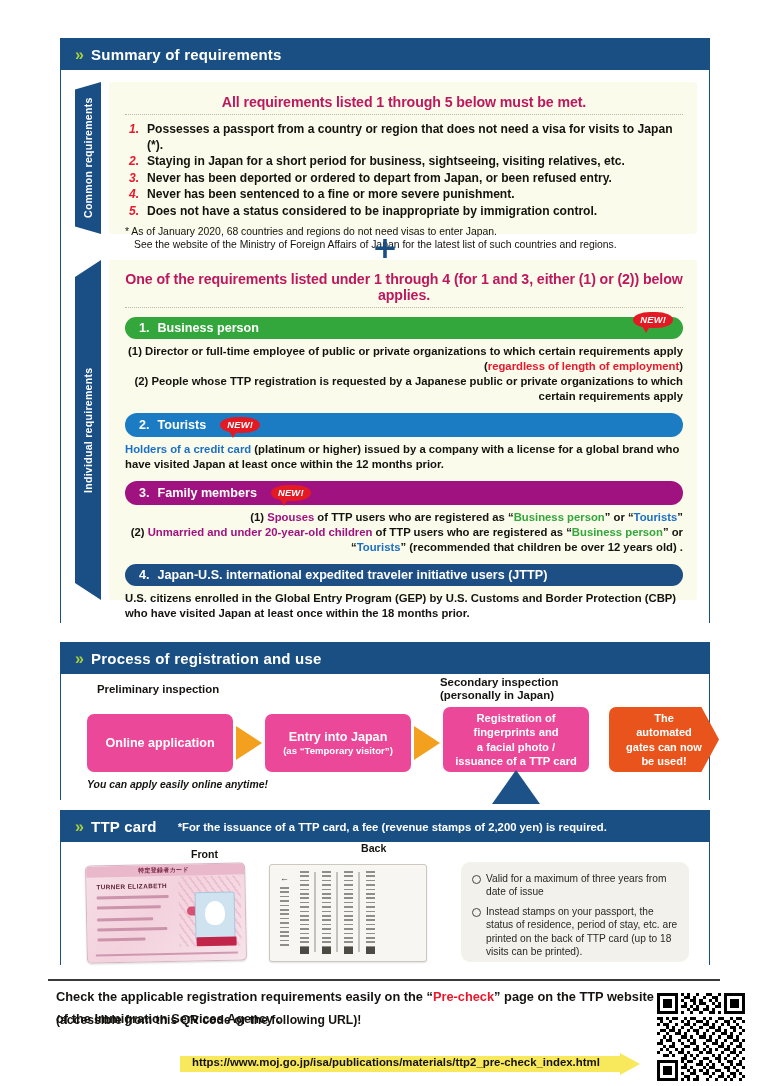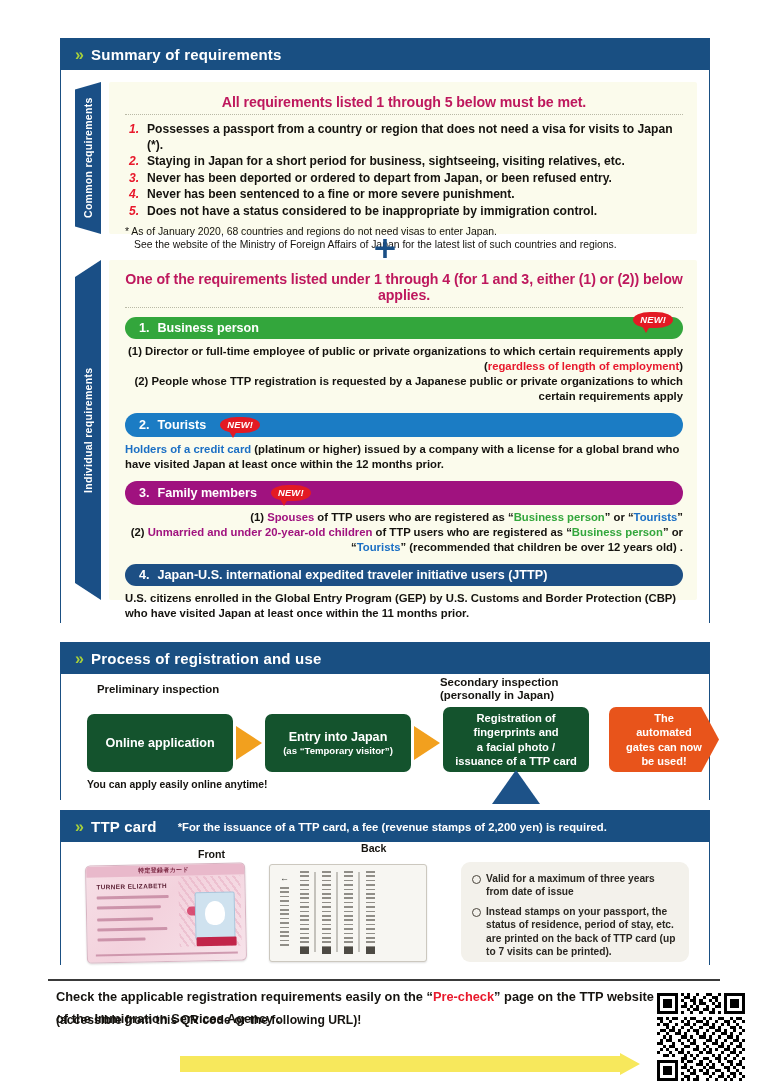--- a/index.html
+++ b/index.html
@@ -111,49 +111,49 @@
   .proc-body{position:relative;height:100%;background:#fff;}
   .proc-label{position:absolute;font-size:11.4px;font-weight:bold;color:#15130f;line-height:13px;}
   #lab-prelim{left:36px;top:9px;}
   #lab-second{left:379px;top:2px;}
 
   .flowbox{
     position:absolute;border-radius:7px;color:#fff;text-align:center;
     font-weight:bold;display:flex;align-items:center;justify-content:center;
     flex-direction:column;box-sizing:border-box;
   }
-  .fb-blue{background:#14532d;}
+  .fb-blue{background:#ec4899;}
   .fb-orange{background:#e8541b;}
   #fb1{left:26px;top:40px;width:146px;height:58px;font-size:12.6px;}
   #fb2{left:204px;top:40px;width:146px;height:58px;font-size:12.6px;}
   #fb3{left:382px;top:33px;width:146px;height:65px;font-size:11.2px;line-height:14.5px;}
   #fb4{left:548px;top:33px;width:110px;height:65px;font-size:11px;line-height:14.5px;
        border-radius:7px 0 0 7px;
        clip-path:polygon(0 0,84% 0,100% 50%,84% 100%,0 100%);}
   .fb-sub{font-size:9.6px;font-weight:bold;margin-top:1px;}
 
   .arrow-o{
     position:absolute;width:26px;height:34px;background:#f2a01e;
     clip-path:polygon(0 0,100% 50%,0 100%);
   }
   #ar1{left:175px;top:52px;}
   #ar2{left:353px;top:52px;}
 
-  .note-apply{position:absolute;left:26px;top:105px;font-size:10.4px;font-weight:bold;color:#15130f;}
+  .note-apply{position:absolute;left:26px;top:105px;font-size:10.4px;font-weight:bold;color:#15130f;font-style:italic;}
 
   .downtri{
     position:absolute;left:431px;top:96px;width:48px;height:34px;
     background:#1d5288;clip-path:polygon(50% 0,100% 100%,0 100%);
   }
 
   
   #ttpcard{left:60px;top:810px;width:650px;height:155px;}
   .ttp-body{position:relative;height:100%;background:#fff;}
   .cap{position:absolute;font-size:10.6px;font-weight:bold;color:#15130f;}
-  #cap-front{left:130px;top:6px;margin-left:7px;}
+  #cap-front{left:130px;top:6px;}
   #cap-back{left:300px;top:0;}
 
   
   .card-front{
     position:absolute;left:25px;top:22px;width:158px;height:96px;
     background:linear-gradient(135deg,#f6dfe6 0%,#f3d2dd 45%,#f7e3ea 100%);
     border:1px solid #d7b4c2;border-radius:5px;
     transform:rotate(-1.2deg);overflow:hidden;
     box-shadow:0 1px 2px rgba(0,0,0,.15);
   }
@@ -182,21 +182,21 @@
   .cb-arrow{position:absolute;left:10px;top:8px;font-size:9px;color:#4a4a46;}
   .cb-col{position:absolute;top:7px;width:1.6px;background:#9a978f;opacity:.55;}
   .cb-txt{position:absolute;top:6px;width:9px;height:78px;
     background:repeating-linear-gradient(180deg,#6e6b64 0 1.6px,transparent 1.6px 4.4px);opacity:.75;}
   .cb-blk{position:absolute;bottom:7px;width:9px;height:7px;background:#4d4a44;}
 
   .bulletbox{
     position:absolute;left:400px;top:20px;width:228px;height:100px;
     background:#f3f1eb;border-radius:9px;box-sizing:border-box;padding:10px 10px 8px 10px;
   }
-  .bullet{position:relative;padding-left:15px;font-size:10.2px;font-weight:bold;
+  .bullet{position:relative;padding-left:15px;font-size:10.2px;font-weight:normal;
     line-height:13.4px;color:#2b2823;margin-bottom:6px;}
   .bullet::before{
     content:"";position:absolute;left:1px;top:3px;width:7px;height:7px;
     border:1.4px solid #4a453c;border-radius:50%;
   }
 
   
   .hr{position:absolute;left:48px;top:979px;width:672px;height:2px;background:#3a3a3a;}
   .f-line{position:absolute;left:56px;font-size:12.8px;font-weight:bold;color:#15130f;}
   #f1{top:989px;}
@@ -279,21 +279,21 @@
         </div>
         <div class="catbody">
           <span class="hang"><span>(1) </span><span class="c-purple">Spouses</span><span> of TTP users who are registered as “</span><span class="c-green">Business person</span><span>” or “</span><span class="c-blue">Tourists</span><span>”</span></span>
           <span class="hang just"><span>(2) </span><span class="c-purple">Unmarried and under 20-year-old children</span><span> of TTP users who are registered as “</span><span class="c-green">Business person</span><span>” or “</span><span class="c-blue">Tourists</span><span>” (recommended that children be over 12 years old) .</span></span>
         </div>
 
         <div class="catbar cat-navy">
           <span class="lbl-num">4.</span>
           <span>Japan-U.S. international expedited traveler initiative users (JTTP)</span>
         </div>
-        <div class="catbody">U.S. citizens enrolled in the Global Entry Program (GEP) by U.S. Customs and Border Protection (CBP) who have visited Japan at least once within the 11 months prior.</div>
+        <div class="catbody">U.S. citizens enrolled in the Global Entry Program (GEP) by U.S. Customs and Border Protection (CBP) who have visited Japan at least once within the 18 months prior.</div>
       </div>
 
     </div>
   </div>
 
   <div class="panel" id="process">
     <div class="panel-head">
       <span class="chev">»</span>
       <span>Process of registration and use</span>
     </div>
@@ -373,35 +373,36 @@
         <div class="cb-txt" style="left:96px;"></div>
         <div class="cb-txt" style="left:10px;top:22px;height:60px;"></div>
         <div class="cb-blk" style="left:30px;"></div>
         <div class="cb-blk" style="left:52px;"></div>
         <div class="cb-blk" style="left:74px;"></div>
         <div class="cb-blk" style="left:96px;"></div>
       </div>
 
       <div class="bulletbox">
         <div class="bullet">Valid for a maximum of three years from date of issue</div>
-        <div class="bullet">Instead stamps on your passport, the status of residence, period of stay, etc. are printed on the back of TTP card (up to 7 visits can be printed).</div>
+        <div class="bullet">Instead stamps on your passport, the status of residence, period of stay, etc. are printed on the back of TTP card (up to 18 visits can be printed).</div>
       </div>
     </div>
   </div>
 
   <div class="hr"></div>
 
   <div class="f-line" id="f1">
     <span>Check the applicable registration requirements easily on the “</span><span class="c-red">Pre-check</span><span>” page on the TTP website</span>
   </div>
   <div class="f-line" id="f2">of the Immigration Services Agency .</div>
   <div class="f-line" id="f3">(accessible from this QR code or the following URL)!</div>
 
   <div class="urlwrap">
     <div class="urlarrow"></div>
+    <div class="urltext">https://www.moj.go.jp/isa/publications/materials/ttp2_pre-check_index.html</div>
   </div>
 
   <div class="qr">
     <svg width="88" height="88" viewBox="0 0 29 29" shape-rendering="crispEdges">
       <rect width="29" height="29" fill="#fff"></rect>
       <g fill="#000">
         <rect x="0" y="0" width="7" height="1"></rect>
           <rect x="0" y="6" width="7" height="1"></rect>
         <rect x="0" y="0" width="1" height="7"></rect>
           <rect x="6" y="0" width="1" height="7"></rect>

